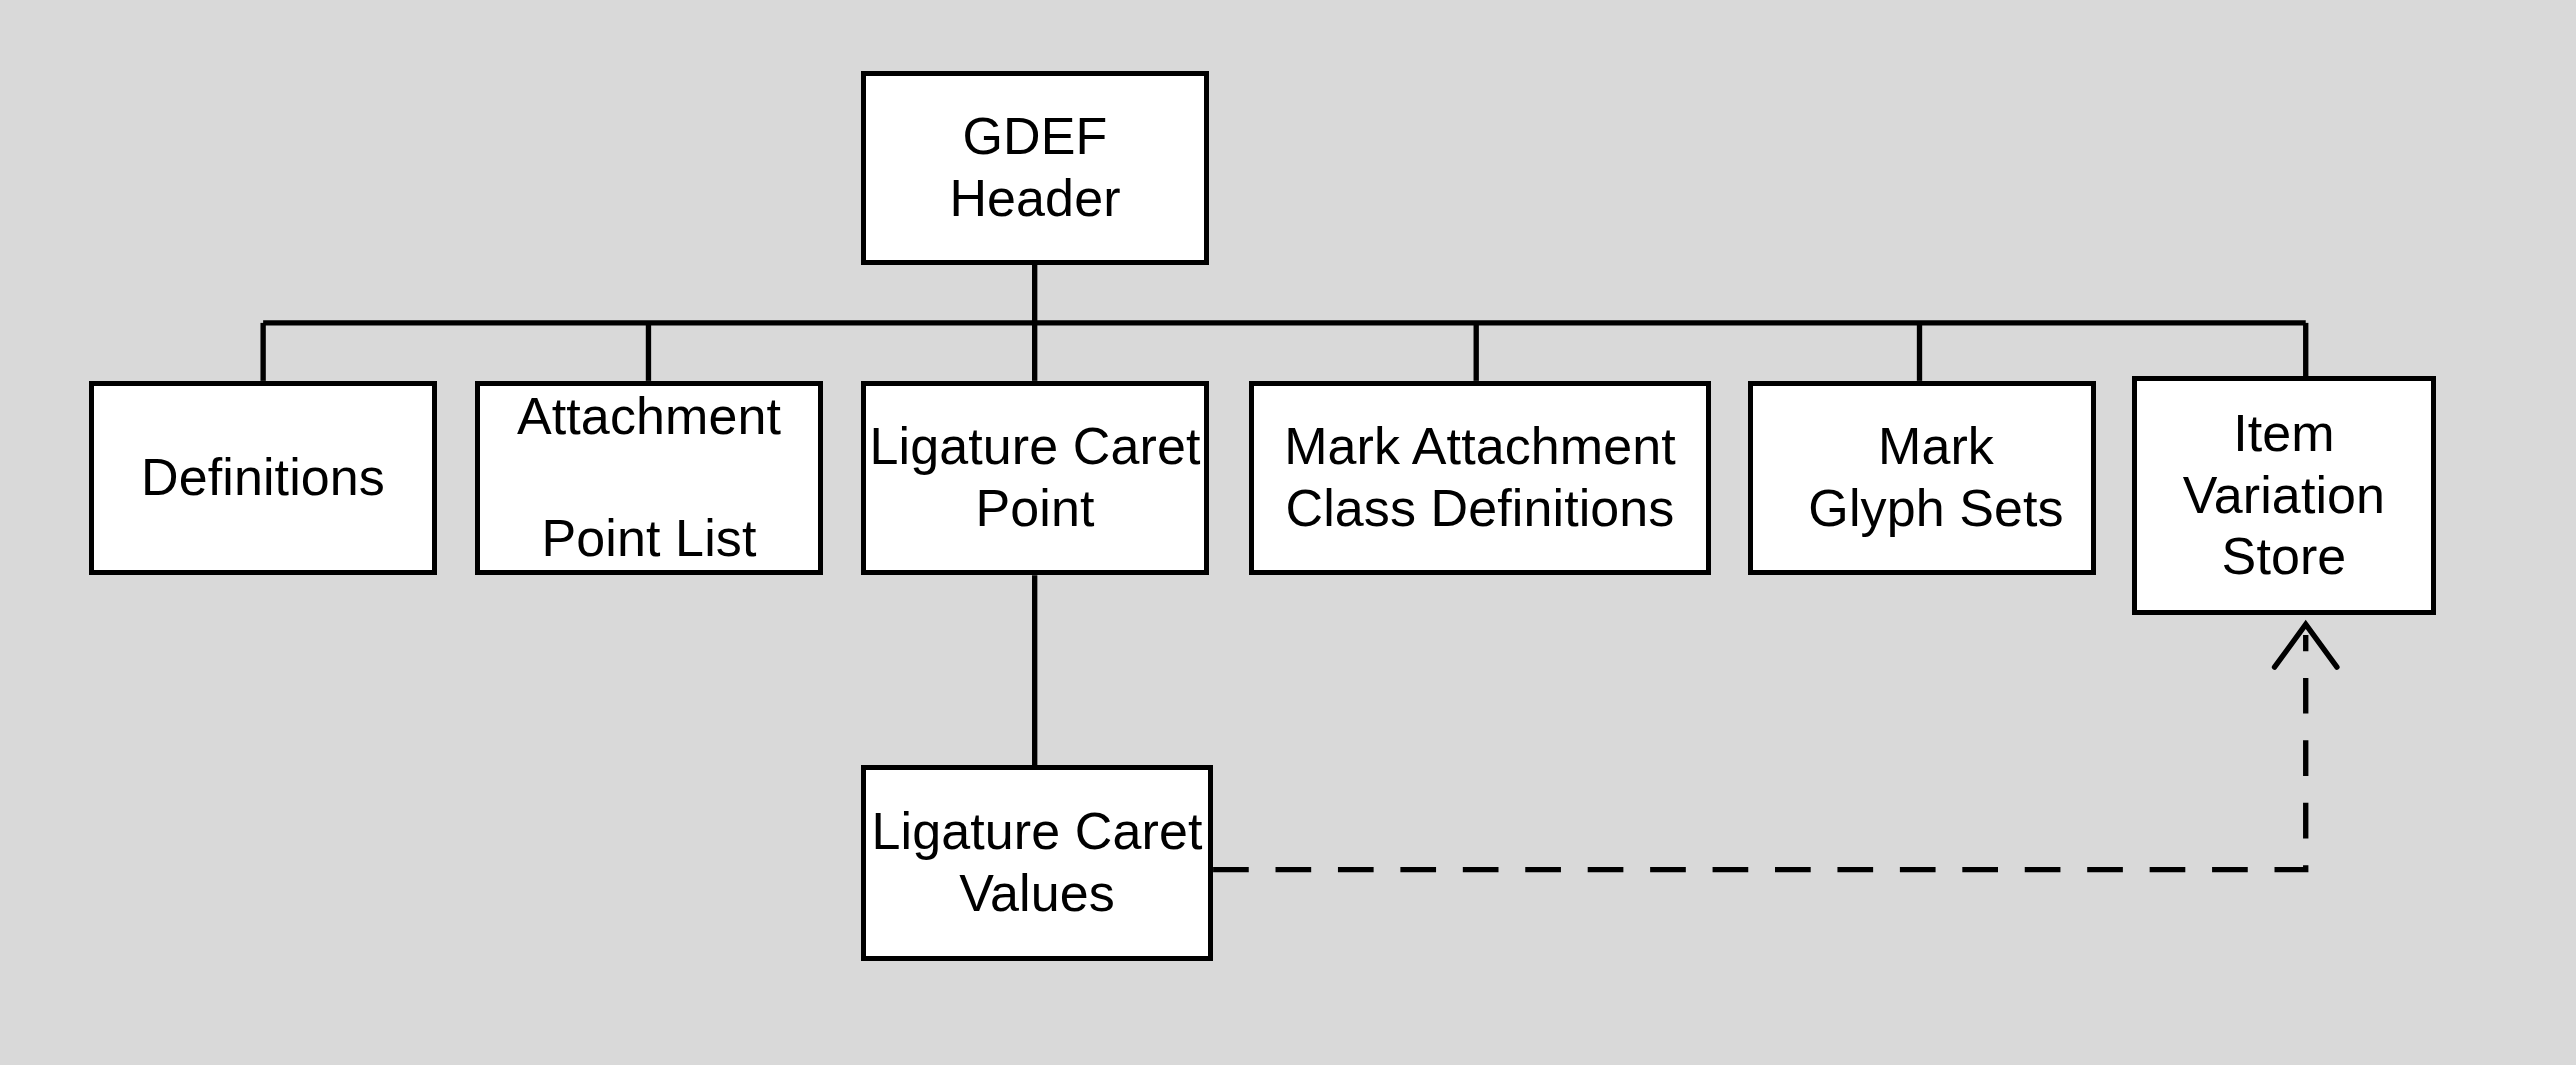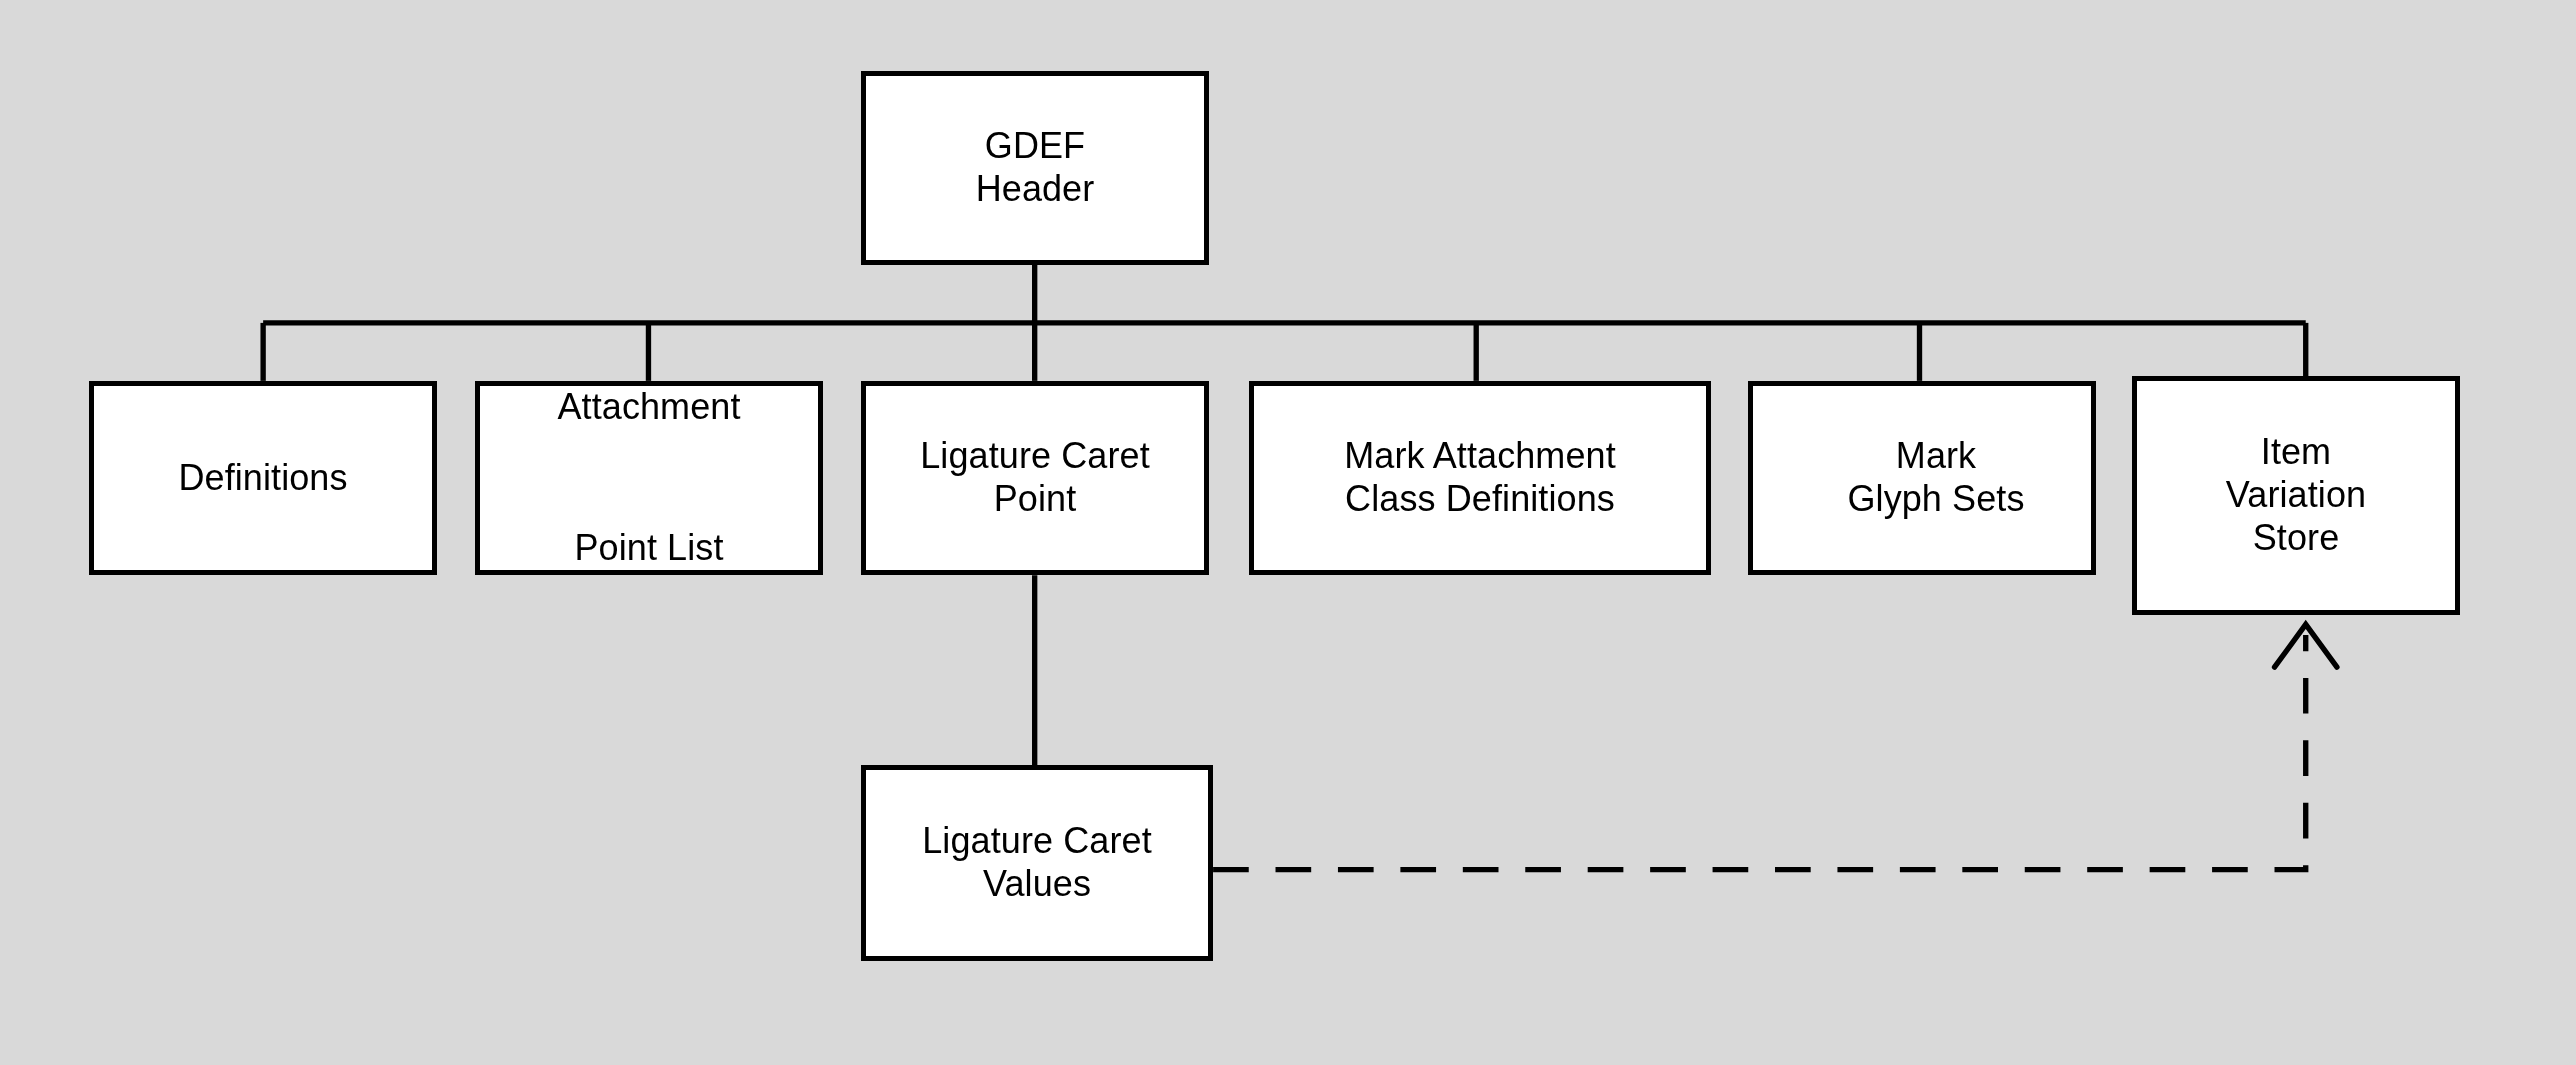--- a/index.html
+++ b/index.html
@@ -31,21 +31,21 @@
     position: absolute;
     box-sizing: border-box;
     background: #ffffff;
     border: 5.4px solid #000000;
     display: flex;
     flex-direction: column;
     align-items: center;
     justify-content: center;
     text-align: center;
     color: #000000;
-    font-size: 36px;
+    font-size: 52px;
     line-height: 1.19;
     letter-spacing: 0.1px;
     z-index: 2;
   }
   .node .ln {
     display: block;
     white-space: nowrap;
   }
 </style>
 </head>
@@ -97,21 +97,21 @@
   <div class="node" style="left:1249px; top:381px; width:462px; height:194px;">
     <span class="ln">Mark Attachment</span>
     <span class="ln">Class Definitions</span>
   </div>
 
   <div class="node" style="left:1748px; top:381px; width:348px; height:194px;padding-left:28px;">
     <span class="ln">Mark</span>
     <span class="ln">Glyph Sets</span>
   </div>
 
-  <div class="node" style="left:2132px; top:376px; width:328px; height:239px;">
+  <div class="node" style="left:2132px; top:376px; width:304px; height:239px;">
     <span class="ln">Item</span>
     <span class="ln">Variation</span>
     <span class="ln">Store</span>
   </div>
 
   <div class="node" style="left:861px; top:765px; width:352px; height:196px;">
     <span class="ln">Ligature Caret</span>
     <span class="ln">Values</span>
   </div>
 

